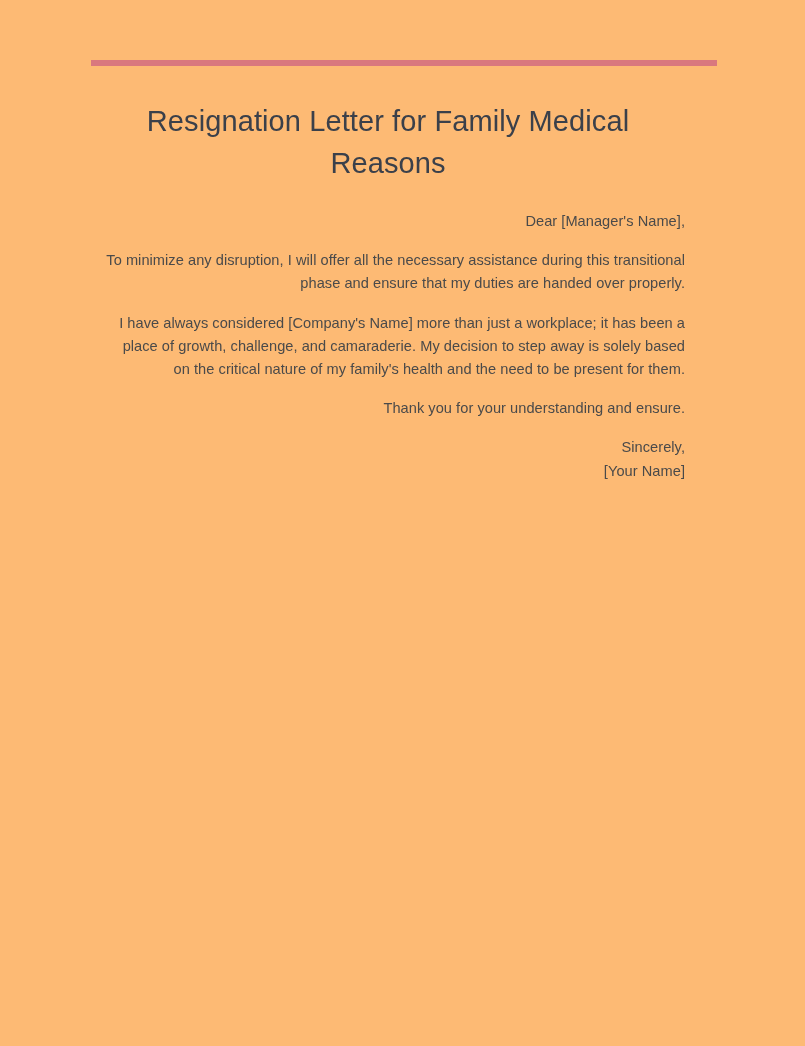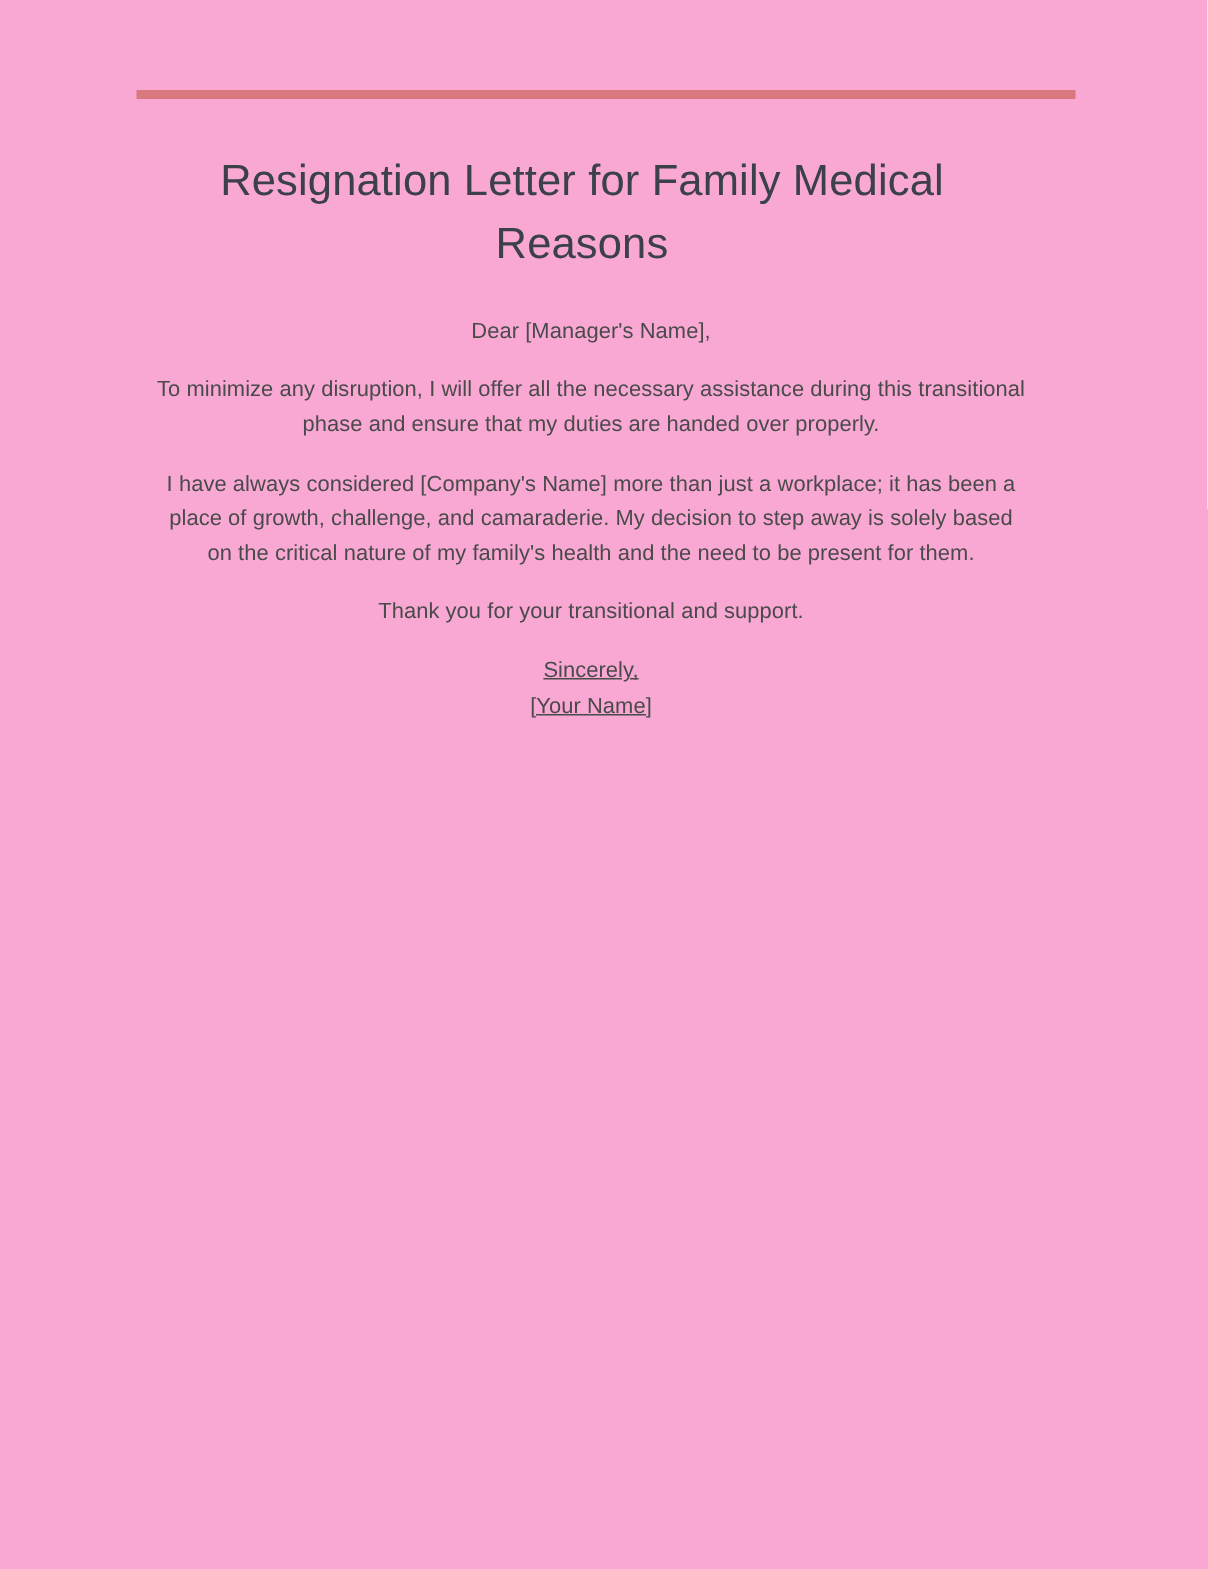--- a/index.html
+++ b/index.html
@@ -10,21 +10,21 @@
   body {
     width: 805px;
     height: 1046px;
     font-family: "Liberation Sans", sans-serif;
     -webkit-font-smoothing: antialiased;
   }
   .page {
     position: relative;
     width: 805px;
     height: 1046px;
-    background: #f9a8d4;
+    background: #fdba74;
     box-sizing: border-box;
     overflow: hidden;
   }
   .accent-bar {
     position: absolute;
     left: 91px;
     top: 60px;
     width: 626px;
     height: 6px;
     background: #d9787e;
@@ -46,29 +46,28 @@
     padding: 0 2px;
   }
   .body-block {
     margin-top: 26px;
   }
   .para {
     margin: 0 0 16px 12px;
     font-size: 14.6px;
     line-height: 23.2px;
     color: #4a4a4a;
-    text-align: center;
+    text-align: right;
     letter-spacing: 0.05px;
   }
   .para:last-child {
     margin-bottom: 0;
   }
   .para.signoff {
     white-space: pre-line;
-    text-decoration: underline;
   }
 </style>
 </head>
 <body>
 
 <div class="page">
 
   <div class="accent-bar"></div>
 
   <div class="content">
@@ -76,20 +75,20 @@
     <h1 class="doc-title">Resignation Letter for Family Medical Reasons</h1>
 
     <div class="body-block">
       <p class="para">Dear [Manager's Name],</p>
 
 
       <p class="para">To minimize any disruption, I will offer all the necessary assistance during this transitional phase and ensure that my duties are handed over properly.</p>
 
       <p class="para">I have always considered [Company's Name] more than just a workplace; it has been a place of growth, challenge, and camaraderie. My decision to step away is solely based on the critical nature of my family's health and the need to be present for them.</p>
 
-      <p class="para">Thank you for your transitional and support.</p>
+      <p class="para">Thank you for your understanding and ensure.</p>
 
       <p class="para signoff">Sincerely,
 [Your Name]</p>
     </div>
 
   </div>
 </div>
 
 </body></html>

